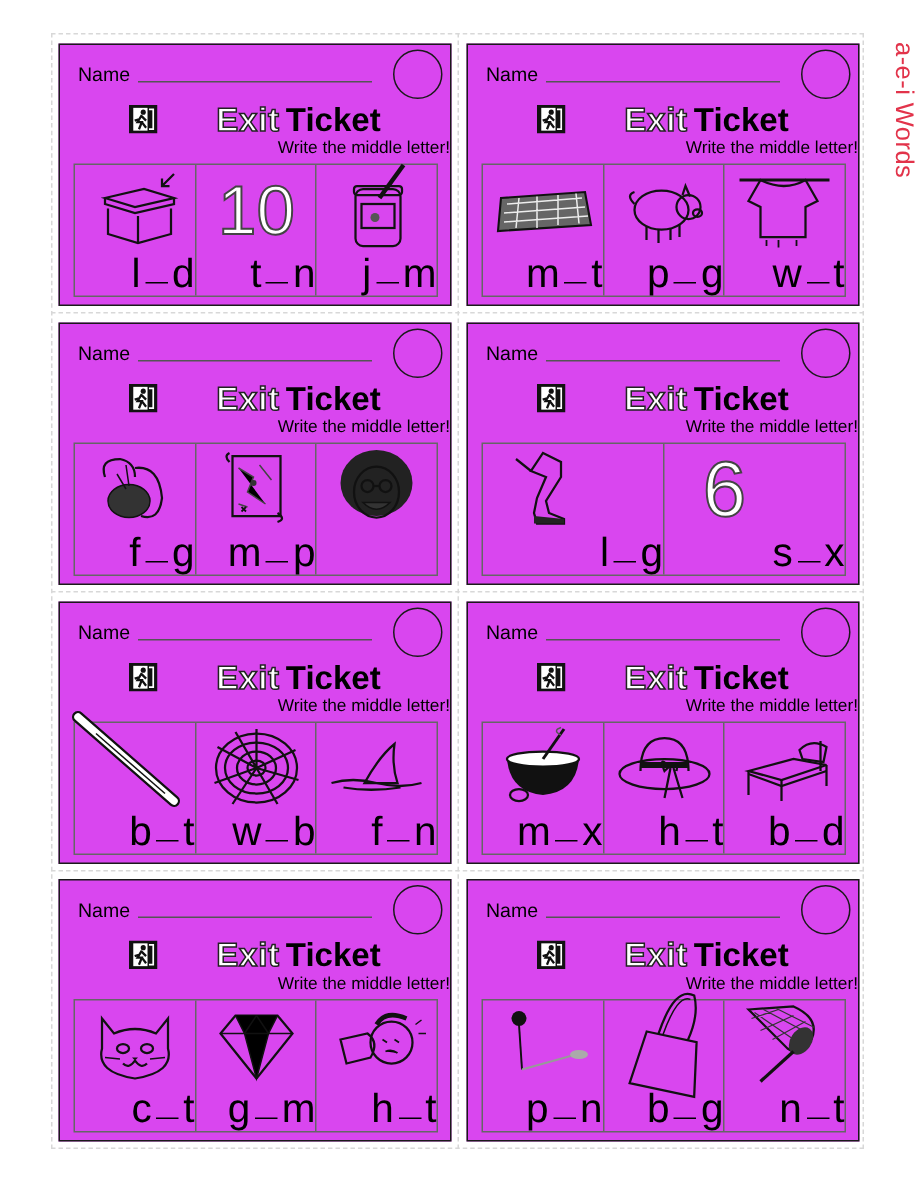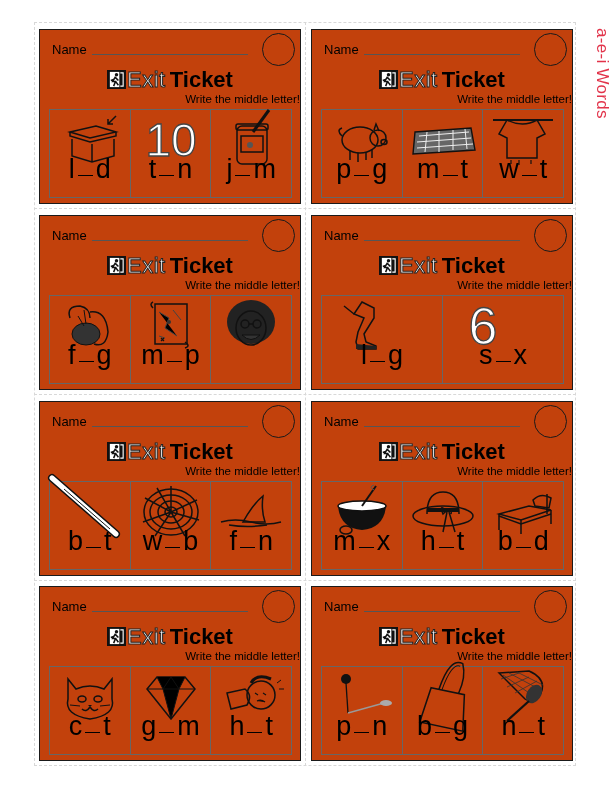--- a/index.html
+++ b/index.html
@@ -7,40 +7,40 @@
          font-family:"Liberation Sans", sans-serif; color:#000; }
   .sheet { position:absolute; left:34px; top:22px; width:542px; height:744px;
            border:1.5px dashed #d8d8d8; box-sizing:border-box; }
   .vcut { position:absolute; left:305px; top:22px; width:0; height:744px;
           border-left:1.5px dashed #d8d8d8; }
   .hcut { position:absolute; left:34px; width:542px; height:0;
           border-top:1.5px dashed #d8d8d8; }
   .side-title { position:absolute; left:592px; top:28px; writing-mode:vertical-rl;
           color:#e2334a; font-size:17px; letter-spacing:0.3px; }
   .card { position:absolute; width:262px; height:175px; border:1.6px solid #1a1a1a;
-          box-sizing:border-box; background:#c2410c; }
+          box-sizing:border-box; background:#d946ef; }
   .name-row { position:absolute; left:12px; top:12px; font-size:13px; }
   .name-line { position:absolute; left:52px; top:24px; width:156px; height:0;
           border-top:1.3px solid #555; }
   .circle { position:absolute; right:5px; top:3px; width:33px; height:33px;
           border:1.3px solid #1a1a1a; border-radius:50%; box-sizing:border-box; }
   .title { position:absolute; left:0; right:0; top:38px; text-align:center;
           font-size:22px; font-weight:bold; line-height:24px; white-space:nowrap; }
   .exit-icon { display:inline-block; width:19px; height:19px; vertical-align:-2px;
           margin-right:1px; }
-  .exit-word { color:#fff; -webkit-text-stroke:1px #222; font-weight:normal;
-          letter-spacing:0.5px; }
+  .exit-word { color:#fff; -webkit-text-stroke:1px #222; font-weight:bold;
+          letter-spacing:0.5px;padding-left:38px; }
   .ticket-word { margin-left:4px; }
   .instr { position:absolute; left:0; right:0; top:63px; text-align:right; font-size:11.5px; }
   .grid { position:absolute; left:9px; top:79px; width:243px; height:89px;
           border:1.6px solid #666; box-sizing:border-box; display:flex; }
   .cell { flex:1; position:relative; border-left:1.4px solid #666; }
   .cell:first-child { border-left:none; }
   .pic { position:absolute; left:6px; top:2px; width:68px; height:50px; }
-  .word { position:absolute; left:0; right:0; bottom:13px; text-align:center;
+  .word { position:absolute; left:0; right:0; bottom:0; text-align:right;
           font-size:27px; line-height:30px; white-space:nowrap; }
   .blank { display:inline-block; width:15px; border-bottom:1.5px solid #000;
           margin:0 3px; vertical-align:2px; }
 </style>
 </head>
 <body>
 
 <div class="sheet"></div>
 <div class="vcut"></div>
 <div class="hcut" style="top:208px"></div>
@@ -104,35 +104,35 @@
         <rect x="3" y="2" width="10" height="16" fill="#fff"></rect>
         <circle cx="10" cy="5" r="1.8" fill="#111"></circle>
         <path d="M9 7 L6 12 L9 12 L7 17 M9 8 L12 11 M7 10 L4 11 M9 12 L12 16" stroke="#111" stroke-width="1.6" fill="none"></path>
         <path d="M14 3 L17 3 L17 17 L14 17" stroke="#fff" stroke-width="1.2" fill="none"></path>
       </svg><span class="exit-word">Exit</span><span class="ticket-word">Ticket</span>
     </div>
     <div class="instr">Write the middle letter!</div>
     <div class="grid">
       <div class="cell">
           <div class="pic"><svg width="68" height="52" viewBox="0 0 68 52" overflow="visible">
+              <path d="M6 20 L62 16 L66 38 L4 42 Z" fill="#666" stroke="#111" stroke-width="1.4"></path>
+              <path d="M10 24 L60 20 M8 30 L62 26 M8 36 L64 32 M18 20 L16 40 M30 19 L30 40 M44 18 L44 38 M56 17 L58 37" stroke="#eee" stroke-width="1"></path>
+            </svg></div>
+          <div class="word"><span>m</span><span class="blank"></span><span>t</span></div>
+        </div>
+      <div class="cell">
+          <div class="pic"><svg width="68" height="52" viewBox="0 0 68 52" overflow="visible">
               <ellipse cx="32" cy="28" rx="18" ry="13" stroke="#111" stroke-width="1.5" fill="none"></ellipse>
               <circle cx="50" cy="26" r="8" stroke="#111" stroke-width="1.5" fill="none"></circle>
               <ellipse cx="56" cy="30" rx="3" ry="2.5" stroke="#111" stroke-width="1.5" fill="none"></ellipse>
               <path d="M46 18 L48 12 L51 19" stroke="#111" stroke-width="1.5" fill="none"></path>
               <path d="M22 39 L22 48 M30 41 L30 50 M38 40 L38 48 M44 38 L44 46" stroke="#111" stroke-width="1.5" fill="none"></path>
               <path d="M14 24 Q8 18 14 16" stroke="#111" stroke-width="1.5" fill="none"></path>
             </svg></div>
           <div class="word"><span>p</span><span class="blank"></span><span>g</span></div>
-        </div>
-      <div class="cell">
-          <div class="pic"><svg width="68" height="52" viewBox="0 0 68 52" overflow="visible">
-              <path d="M6 20 L62 16 L66 38 L4 42 Z" fill="#666" stroke="#111" stroke-width="1.4"></path>
-              <path d="M10 24 L60 20 M8 30 L62 26 M8 36 L64 32 M18 20 L16 40 M30 19 L30 40 M44 18 L44 38 M56 17 L58 37" stroke="#eee" stroke-width="1"></path>
-            </svg></div>
-          <div class="word"><span>m</span><span class="blank"></span><span>t</span></div>
         </div>
       <div class="cell">
           <div class="pic"><svg width="68" height="52" viewBox="0 0 68 52" overflow="visible">
               <path d="M4 8 L64 8" stroke="#111" stroke-width="2"></path>
               <path d="M18 8 L10 22 L18 26 L18 46 L48 46 L48 26 L56 22 L48 8 Q34 16 18 8 Z" stroke="#111" stroke-width="1.5" fill="none"></path>
               <path d="M22 48 L22 52 M30 48 L30 53 M42 48 L42 52" stroke="#111" stroke-width="1.2"></path>
             </svg></div>
           <div class="word"><span>w</span><span class="blank"></span><span>t</span></div>
         </div>
     </div>

